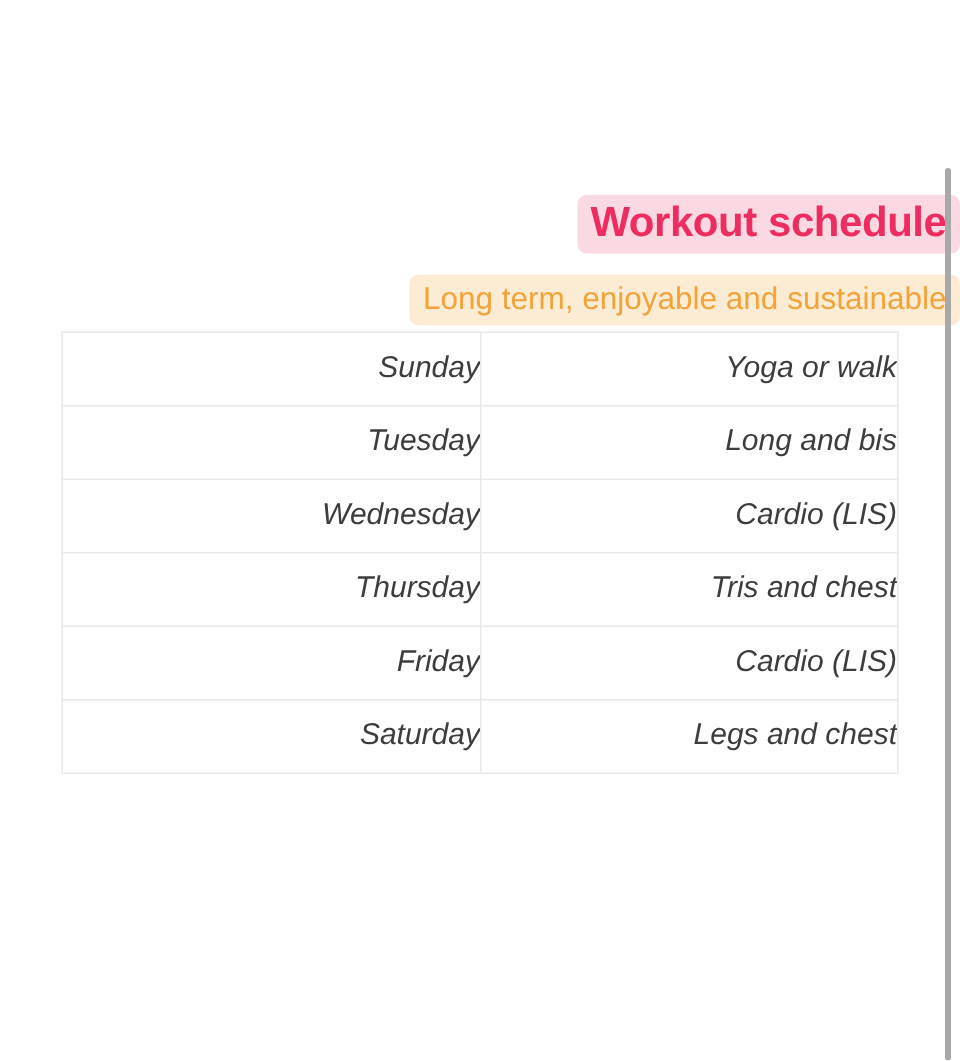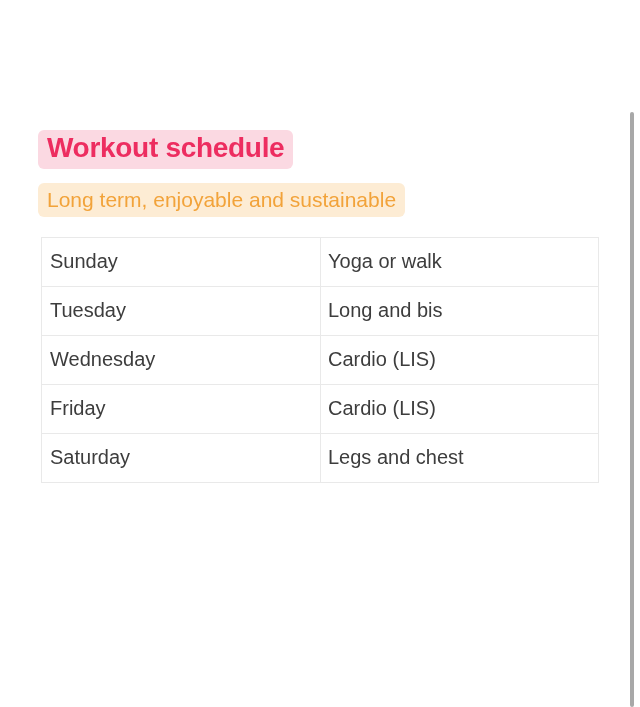--- a/index.html
+++ b/index.html
@@ -1,15 +1,15 @@
 <!DOCTYPE html>
 <html><head>
 <meta charset="utf-8">
 <style>
-  * { margin: 0; padding: 0; box-sizing: border-box; }
+  * { margin: 0; padding: 0; box-sizing: border-box; text-align: right; }
   html, body {
     width: 640px; height: 707px;
     background: #ffffff;
     font-family: "Liberation Sans", "DejaVu Sans", sans-serif;
     overflow: hidden;
     position: relative;
   }
   .content { padding-top: 130px; }
 
   .title-line { margin-left: 38px; }
@@ -32,24 +32,25 @@
     border-radius: 6px;
     padding: 5px 9px 5px 9px;
     color: #f2a33a;
     font-size: 21px;
     font-weight: 400;
     line-height: 1.15;
   }
 
   table.schedule {
     margin-left: 41px;
-    margin-top: 20px;
+    margin-top: 4px;
     width: 557px;
     border-collapse: collapse;
     table-layout: fixed;
+    font-style: italic;
   }
   table.schedule td {
     border: 1px solid #e9e9e9;
     height: 49px;
     font-size: 20px;
     color: #3d3d3d;
     vertical-align: middle;
     background: #ffffff;
     overflow: hidden;
     white-space: nowrap;
@@ -88,20 +89,24 @@
         </tr>
         <tr>
           <td class="day-col">Tuesday</td>
           <td class="work-col">Long and bis</td>
         </tr>
         <tr>
           <td class="day-col">Wednesday</td>
           <td class="work-col">Cardio (LIS)</td>
         </tr>
         <tr>
+          <td class="day-col">Thursday</td>
+          <td class="work-col">Tris and chest</td>
+        </tr>
+        <tr>
           <td class="day-col">Friday</td>
           <td class="work-col">Cardio (LIS)</td>
         </tr>
         <tr>
           <td class="day-col">Saturday</td>
           <td class="work-col">Legs and chest</td>
         </tr>
     </tbody>
   </table>
 

